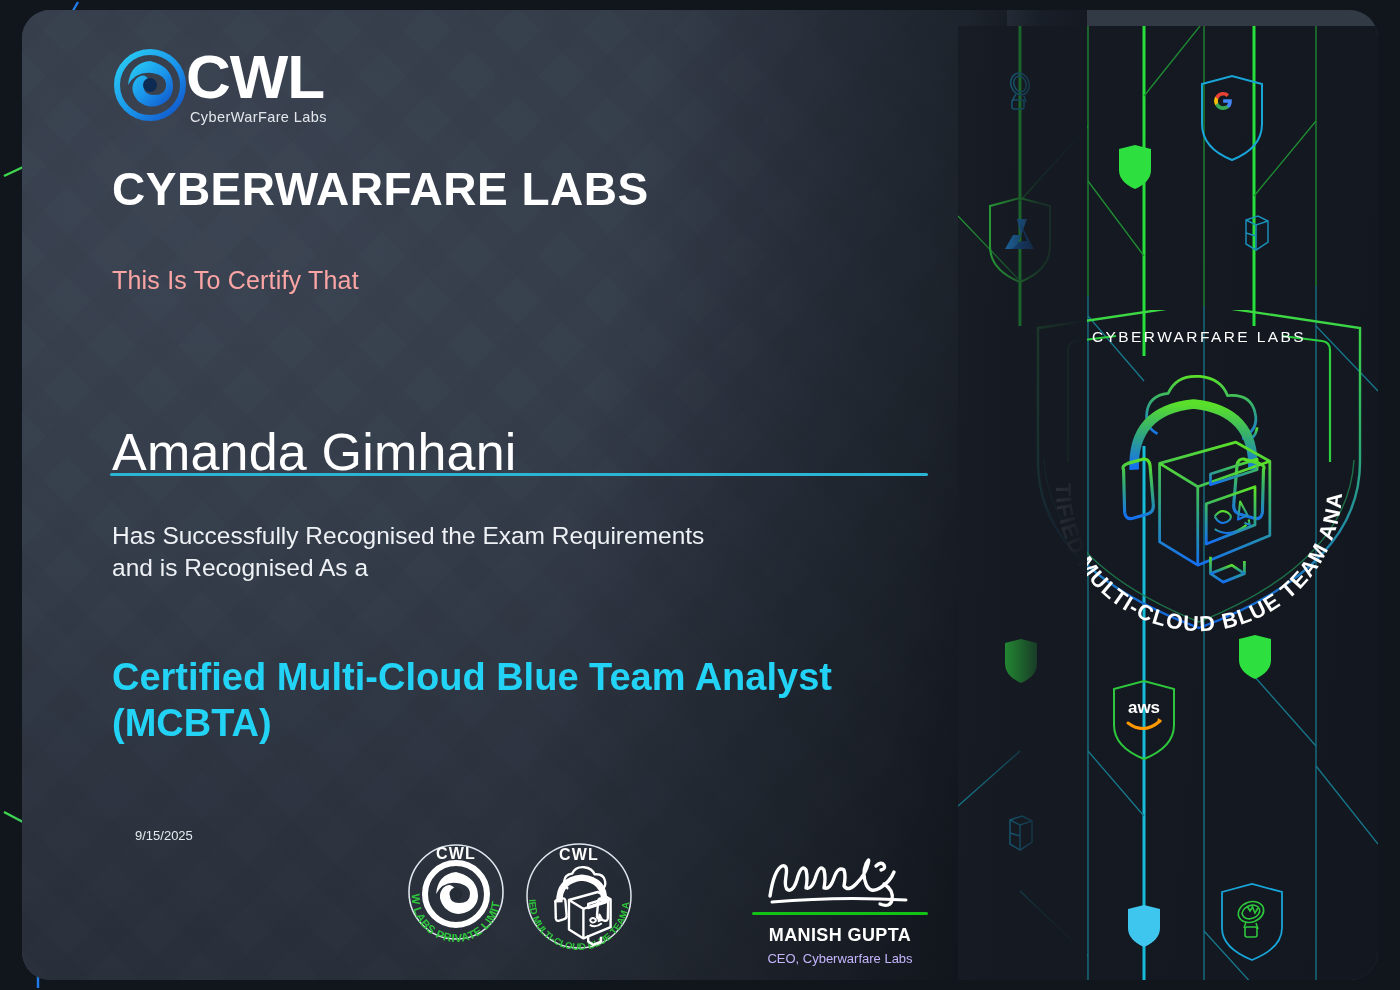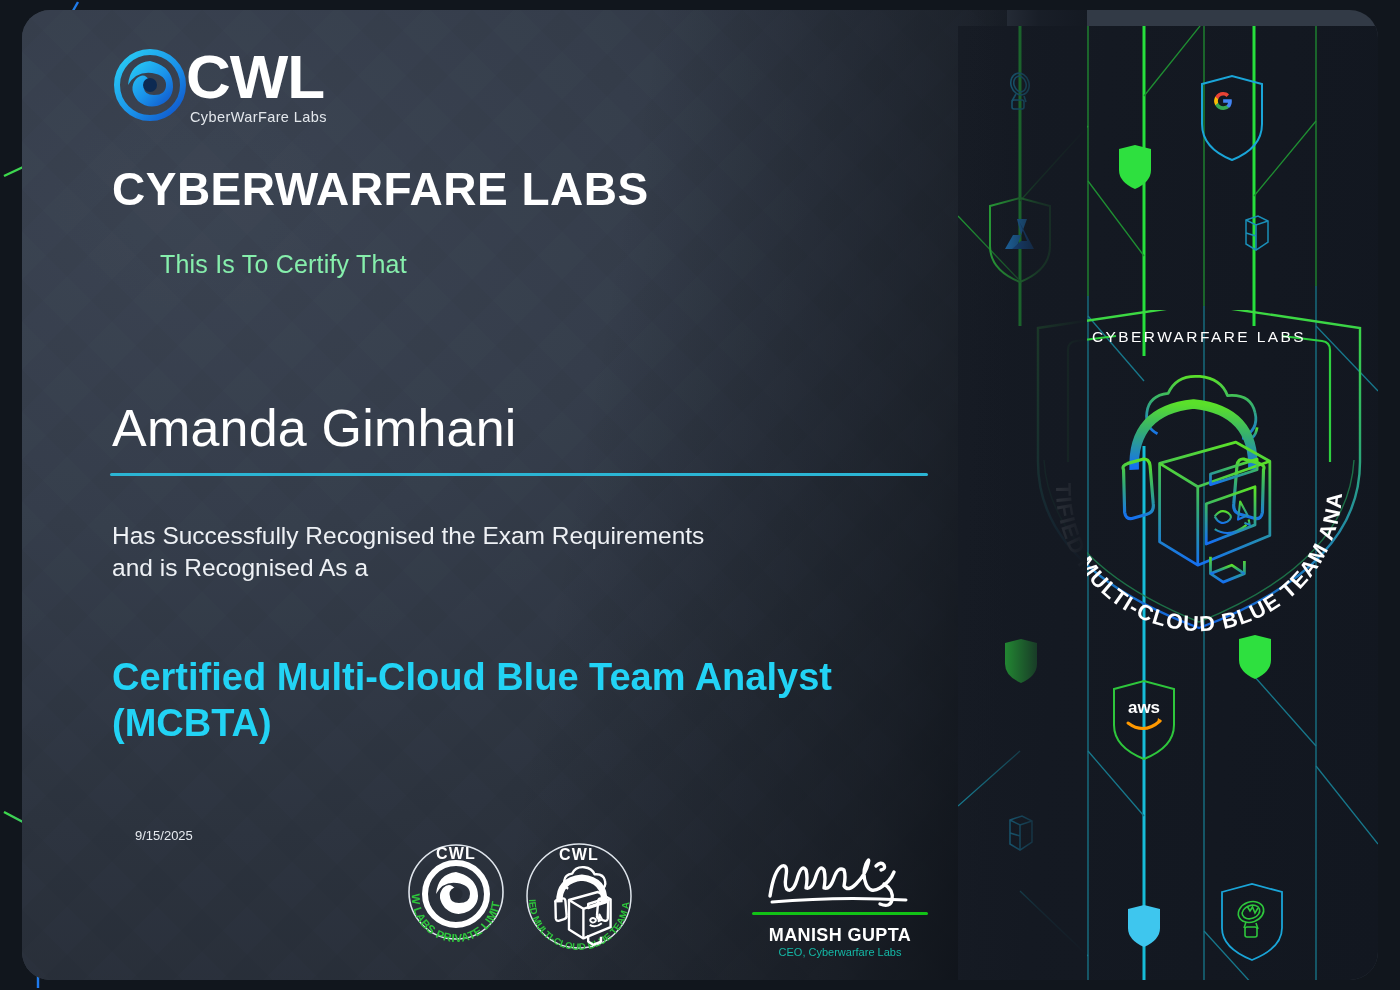--- a/index.html
+++ b/index.html
@@ -55,25 +55,25 @@
   .logo-mark{width:72px;height:72px;}
   .logo-word{display:flex;flex-direction:column;line-height:1;margin-left:-4px;}
   .logo-cwl{font-size:62px;font-weight:bold;color:#ffffff;letter-spacing:-1px;font-family:"Liberation Sans",sans-serif;}
   .logo-sub{font-size:14.5px;color:#e3e7ec;letter-spacing:.4px;margin-top:2px;margin-left:4px;}
 
   .org-title{
     position:absolute;left:90px;top:152px;
     font-size:46px;font-weight:bold;color:#ffffff;letter-spacing:.5px;
   }
   .certify-line{
-    position:absolute;left:90px;top:240px;
-    font-size:25px;color:#86efac;font-weight:400;letter-spacing:.2px;margin-left:48px;
+    position:absolute;left:90px;top:256px;
+    font-size:25px;color:#fca5a5;font-weight:400;letter-spacing:.2px;
   }
   .recipient{
-    position:absolute;left:90px;top:388px;
+    position:absolute;left:90px;top:412px;
     font-size:52px;color:#ffffff;font-weight:400;letter-spacing:.2px;
   }
   .recipient-rule{
     position:absolute;left:88px;top:463px;width:818px;height:3px;background:#2bb5d4;border-radius:2px;
   }
   .completion{
     position:absolute;left:90px;top:510px;
     font-size:24.5px;line-height:1.32;color:#eef1f5;font-weight:400;
   }
   .cert-name{
@@ -89,21 +89,21 @@
   
   .seal{position:absolute;}
   .seal-1{left:378px;top:826px;}
   .seal-2{left:497px;top:826px;}
 
   
   .signature{position:absolute;left:728px;top:838px;width:180px;text-align:center;}
   .sig-mark{height:60px;display:flex;align-items:flex-end;justify-content:center;}
   .sig-rule{width:176px;height:3px;background:#12c216;margin:4px auto 0;border-radius:2px;}
   .sig-name{margin-top:10px;font-size:18px;font-weight:bold;color:#ffffff;letter-spacing:.4px;}
-  .sig-role{font-size:11px;color:#14b8a6;font-weight:400;}
+  .sig-role{margin-top:5px;font-size:13px;color:#c4b5fd;font-weight:400;}
 
   
   .badge{position:absolute;left:1002px;top:300px;width:350px;height:340px;}
   .badge-top-text{
     position:absolute;left:0;top:18px;width:350px;text-align:center;
     font-size:15.5px;color:#ffffff;letter-spacing:2.4px;font-weight:400;
   }
 </style>
 </head>
 <body>

